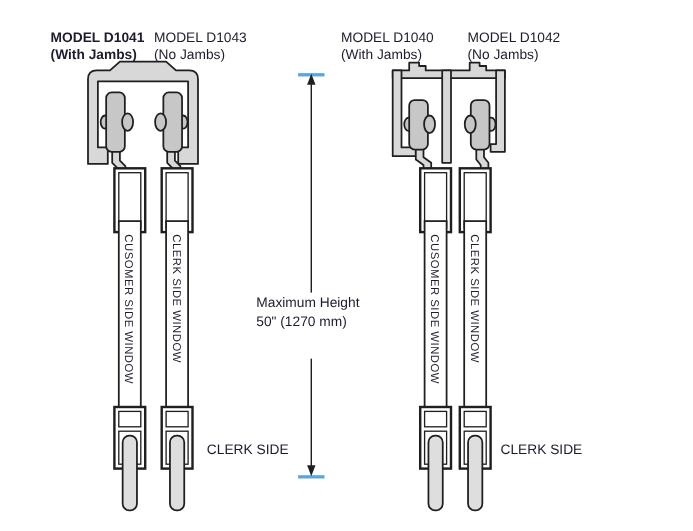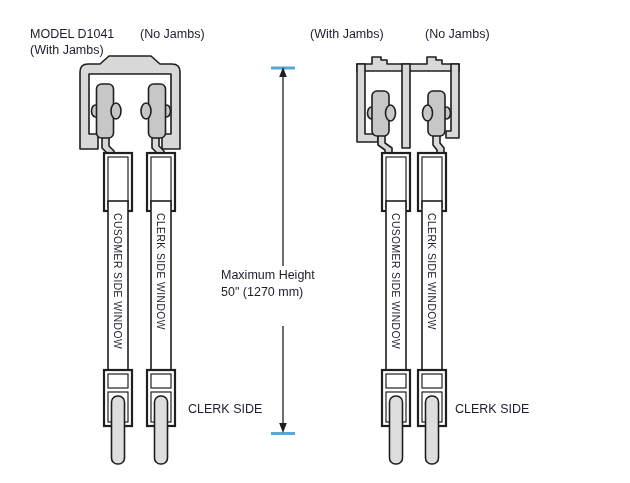--- a/index.html
+++ b/index.html
@@ -113,35 +113,38 @@
       <line class="tick" x1="271" y1="68" x2="295" y2="68"></line>
       <line class="tick" x1="271" y1="433.5" x2="295" y2="433.5"></line>
       <path class="arrow" d="M283,67 L279.2,77 L286.8,77 Z"></path>
       <path class="arrow" d="M283,433 L279.2,423 L286.8,423 Z"></path>
       <line class="dim" x1="283" y1="74" x2="283" y2="266"></line>
       <line class="dim" x1="283" y1="326" x2="283" y2="428"></line>
     </g>
   </svg>
 
 
-  <div class="lbl" style="left:30px;top:26px;">
+  <div class="lbl" style="left:46px;top:26px;font-weight:bold;">
     <div>MODEL D1041</div>
     <div>(With Jambs)</div>
   </div>
   <div class="lbl" style="left:140px;top:26px;">
+    <div>MODEL D1043</div>
     <div>(No Jambs)</div>
   </div>
   <div class="lbl" style="left:310px;top:26px;">
+    <div>MODEL D1040</div>
     <div>(With Jambs)</div>
   </div>
   <div class="lbl" style="left:425px;top:26px;">
+    <div>MODEL D1042</div>
     <div>(No Jambs)</div>
   </div>
 
-  <div class="lbl dimlbl" style="left:221px;top:267px;">
+  <div class="lbl dimlbl" style="left:233px;top:267px;">
     <div>Maximum Height</div>
     <div>50" (1270 mm)</div>
   </div>
 
   <div class="lbl" style="left:188px;top:401px;">CLERK SIDE</div>
   <div class="lbl" style="left:455px;top:401px;">CLERK SIDE</div>
 
 </div>
 
 </body></html>

